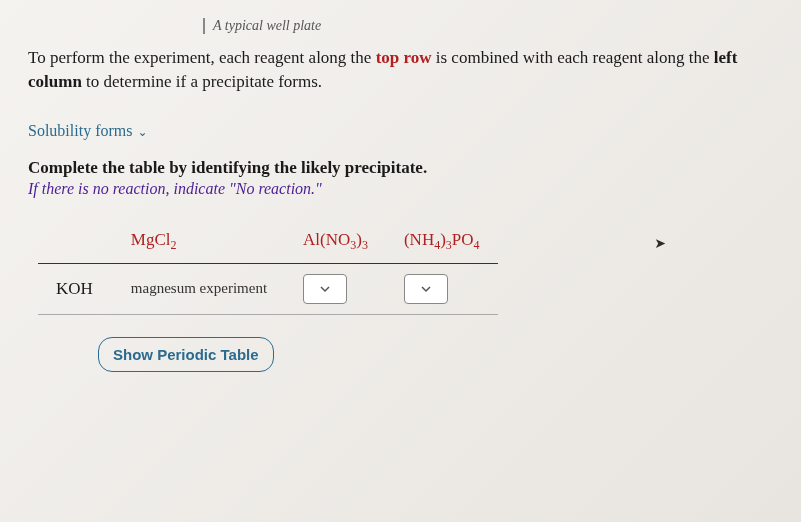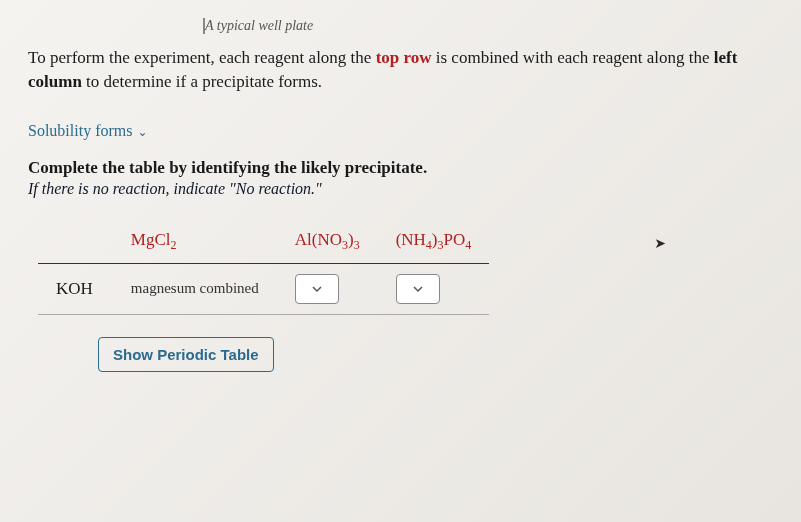--- a/index.html
+++ b/index.html
@@ -16,20 +16,21 @@
       color: #2a2a2a;
       position: relative;
     }
     .caption {
       font-style: italic;
       font-size: 14px;
       color: #555;
       margin-left: 175px;
       margin-bottom: 12px;
       border-left: 2px solid #888;
+      padding-left: 8px;
     }
     .intro {
       font-size: 17px;
       line-height: 1.4;
       margin-bottom: 28px;
       color: #1a1a1a;
     }
     .top-row-text {
       color: #b02020;
       font-weight: bold;
@@ -52,21 +53,21 @@
     }
     .instruction {
       font-size: 17px;
       font-weight: bold;
       color: #1a1a1a;
       margin-bottom: 2px;
     }
     .sub-instruction {
       font-style: italic;
       font-size: 16px;
-      color: #0f172a;
+      color: #4c1d95;
       margin-bottom: 22px;
     }
     table {
       border-collapse: collapse;
       margin-left: 10px;
     }
     th, td {
       padding: 10px 18px;
       text-align: left;
       font-size: 15px;
@@ -118,21 +119,21 @@
     .periodic-btn {
       margin-top: 22px;
       margin-left: 70px;
       border: 1.5px solid #2a6b8f;
       color: #2a6b8f;
       background: transparent;
       padding: 8px 14px;
       font-size: 15px;
       font-weight: bold;
       cursor: pointer;
-      border-radius: 4px;
+      border-radius: 14px;
       font-family: Arial, sans-serif;
     }
     .cursor {
       position: absolute;
       top: 235px;
       right: 135px;
       font-size: 14px;
       pointer-events: none;
     }
   </style>
@@ -165,21 +166,21 @@
         <span>Al(NO</span><span class="sub">3</span><span>)</span><span class="sub">3</span>
       </th>
       <th class="chem-header">
         <span>(NH</span><span class="sub">4</span><span>)</span><span class="sub">3</span><span>PO</span><span class="sub">4</span>
       </th>
     </tr>
   </thead>
   <tbody>
     <tr>
       <th class="row-header">KOH</th>
-      <td class="static-val">magnesum combined</td>
+      <td class="static-val">magnesum experiment</td>
       <td>
         <div class="dropdown">
           <svg viewBox="0 0 12 12">
               <path d="M2 4 L6 8 L10 4" stroke="#555" stroke-width="1.5" fill="none"></path>
             </svg>
         </div>
       </td>
       <td>
         <div class="dropdown">
           <svg viewBox="0 0 12 12">

